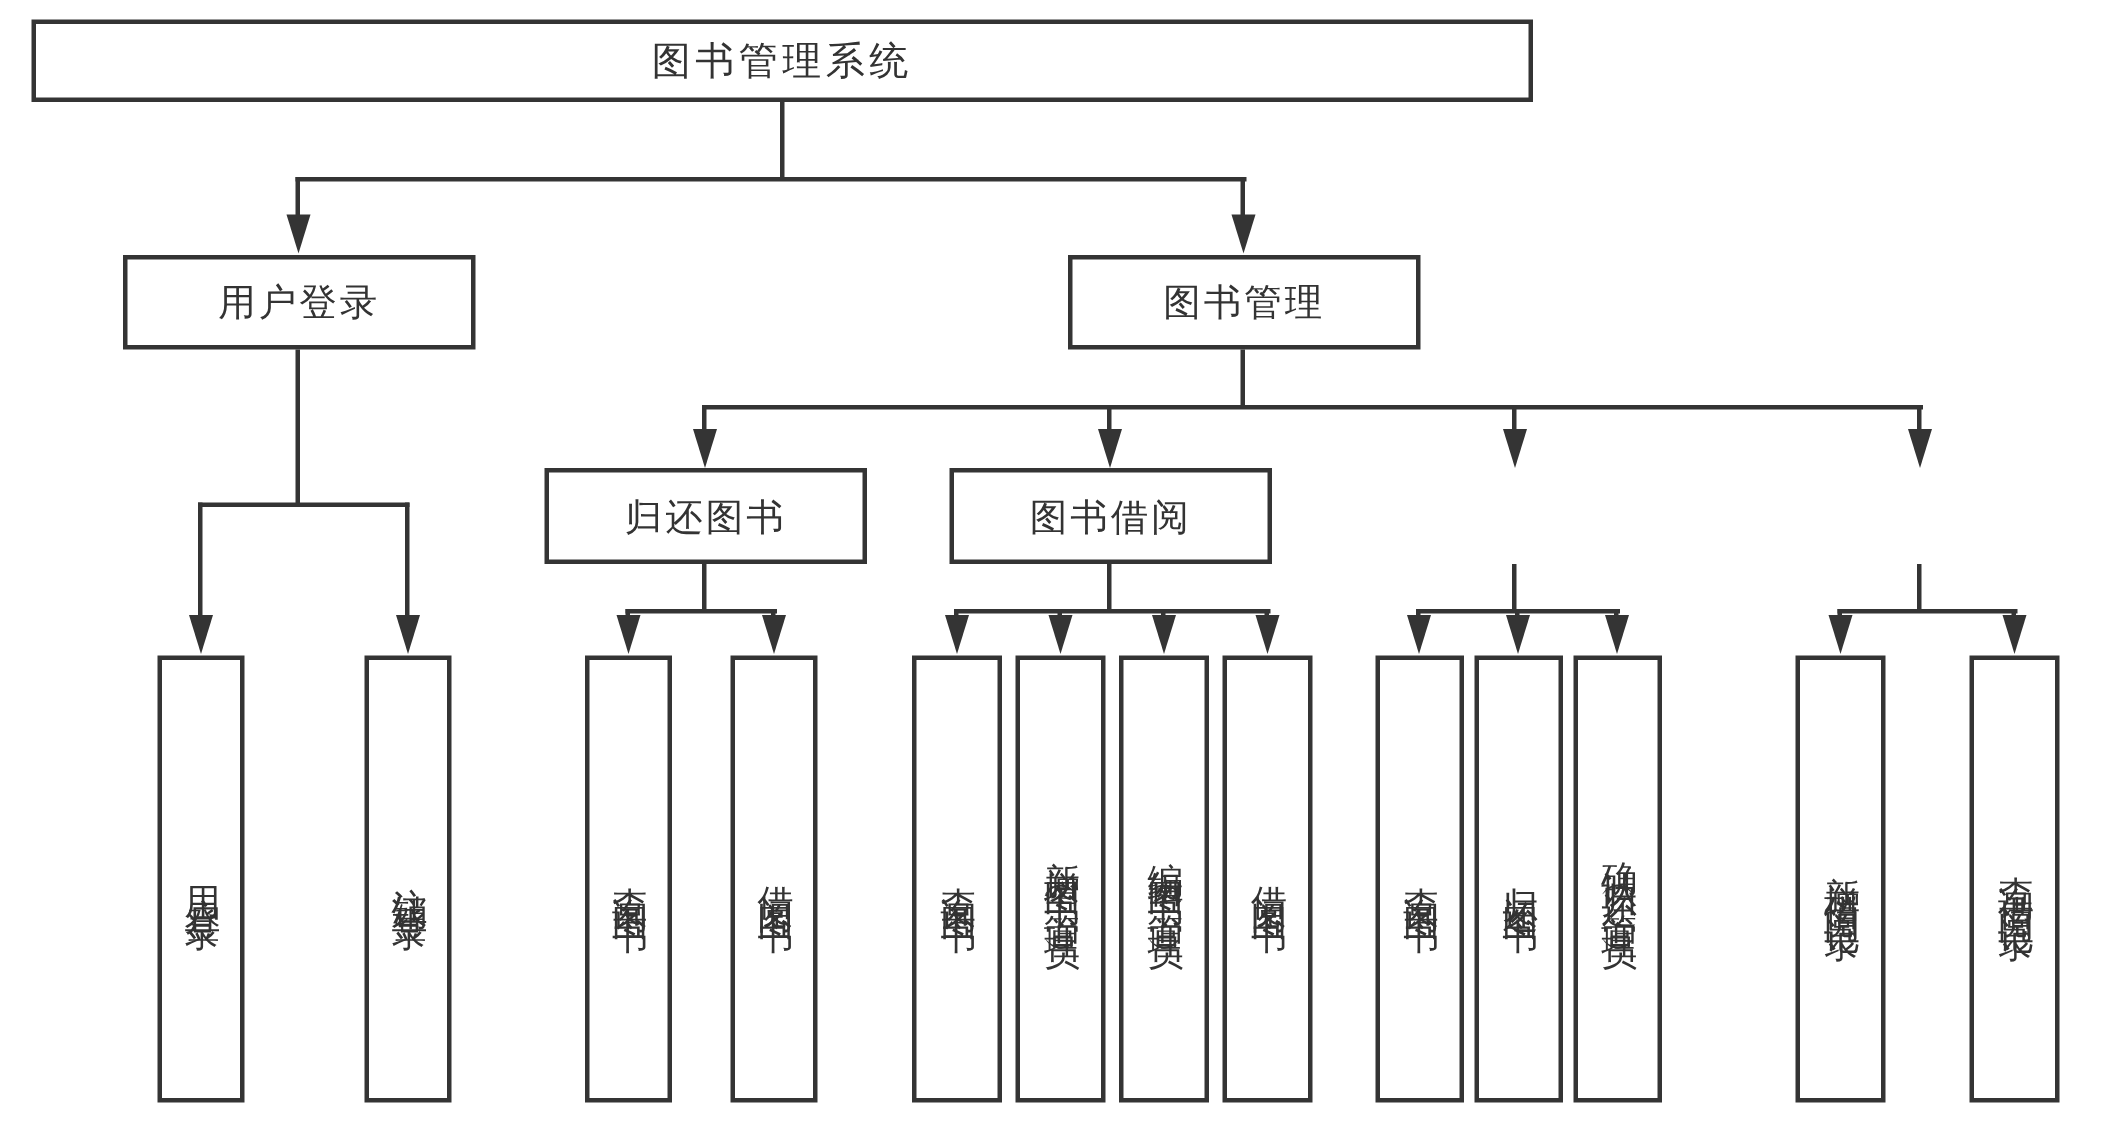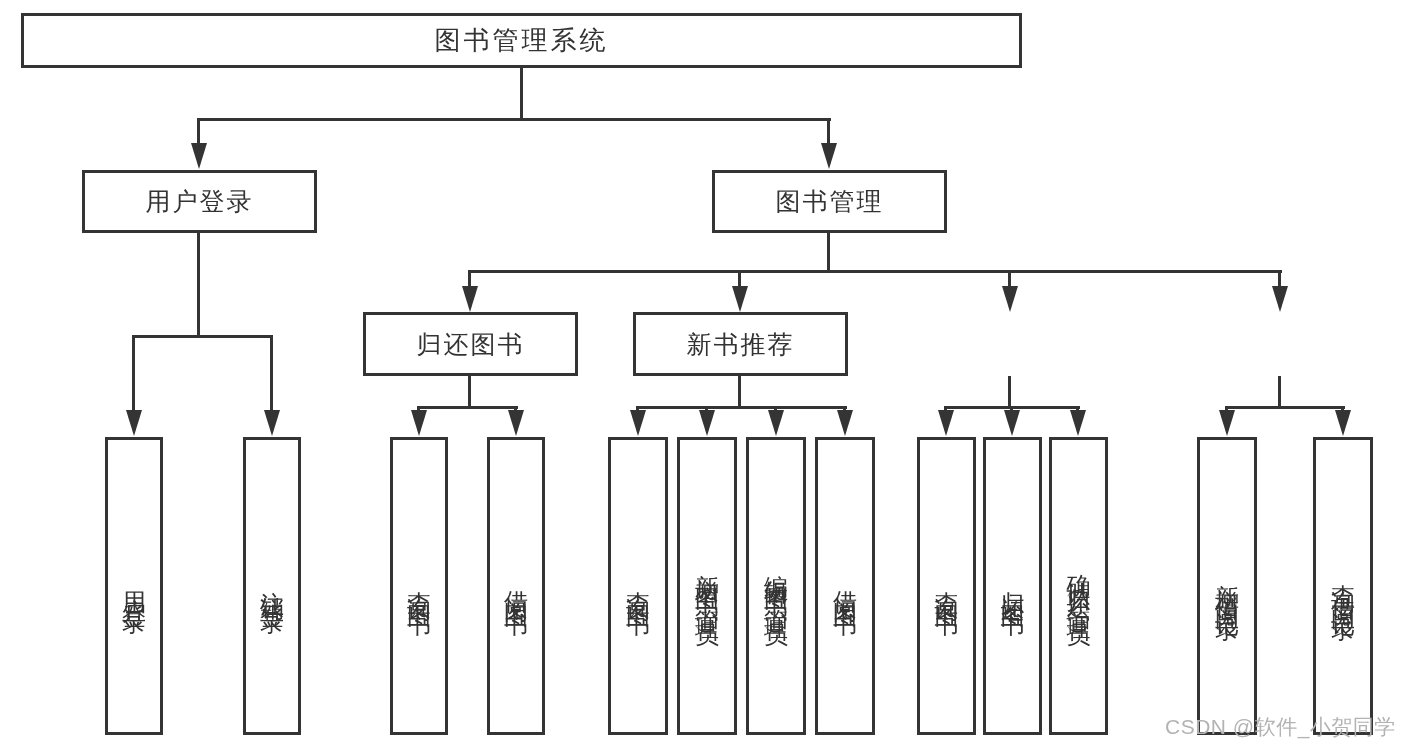--- a/index.html
+++ b/index.html
@@ -61,21 +61,21 @@
   <div class="vline" style="left:468px;top:270px;height:20px"></div>
   <div class="vline" style="left:738px;top:270px;height:20px"></div>
   <div class="vline" style="left:1008px;top:270px;height:20px"></div>
   <div class="vline" style="left:1278px;top:270px;height:20px"></div>
   <div class="arr" style="left:462px;top:286px"></div>
   <div class="arr" style="left:732px;top:286px"></div>
   <div class="arr" style="left:1002px;top:286px"></div>
   <div class="arr" style="left:1272px;top:286px"></div>
 
   <div class="box" style="left:363px;top:312px;width:215px;height:64px">归还图书</div>
-  <div class="box" style="left:633px;top:312px;width:215px;height:64px">新书推荐</div>
+  <div class="box" style="left:633px;top:312px;width:215px;height:64px">图书借阅</div>
 
   <div class="vline" style="left:468px;top:376px;height:32px"></div>
   <div class="hline" style="left:417px;top:406px;width:101px"></div>
   <div class="vline" style="left:417px;top:406px;height:8px"></div>
   <div class="vline" style="left:514px;top:406px;height:8px"></div>
   <div class="arr" style="left:411px;top:410px"></div>
   <div class="arr" style="left:508px;top:410px"></div>
 
   <div class="vline" style="left:738px;top:376px;height:32px"></div>
   <div class="hline" style="left:636px;top:406px;width:211px"></div>
@@ -115,15 +115,14 @@
   <div class="box vbox" style="left:746px;top:437px;width:60px;height:298px">编辑图书（管理员）</div>
   <div class="box vbox" style="left:815px;top:437px;width:60px;height:298px">借阅图书</div>
 
   <div class="box vbox" style="left:917px;top:437px;width:59px;height:298px">查询图书</div>
   <div class="box vbox" style="left:983px;top:437px;width:59px;height:298px">归还图书</div>
   <div class="box vbox" style="left:1049px;top:437px;width:59px;height:298px">确认归还（管理员）</div>
 
   <div class="box vbox" style="left:1197px;top:437px;width:60px;height:298px">新增借阅记录</div>
   <div class="box vbox" style="left:1313px;top:437px;width:60px;height:298px">查询借阅记录</div>
 
-  <div class="watermark">CSDN @软件_小贺同学</div>
 
 </div>
 
 </body></html>

